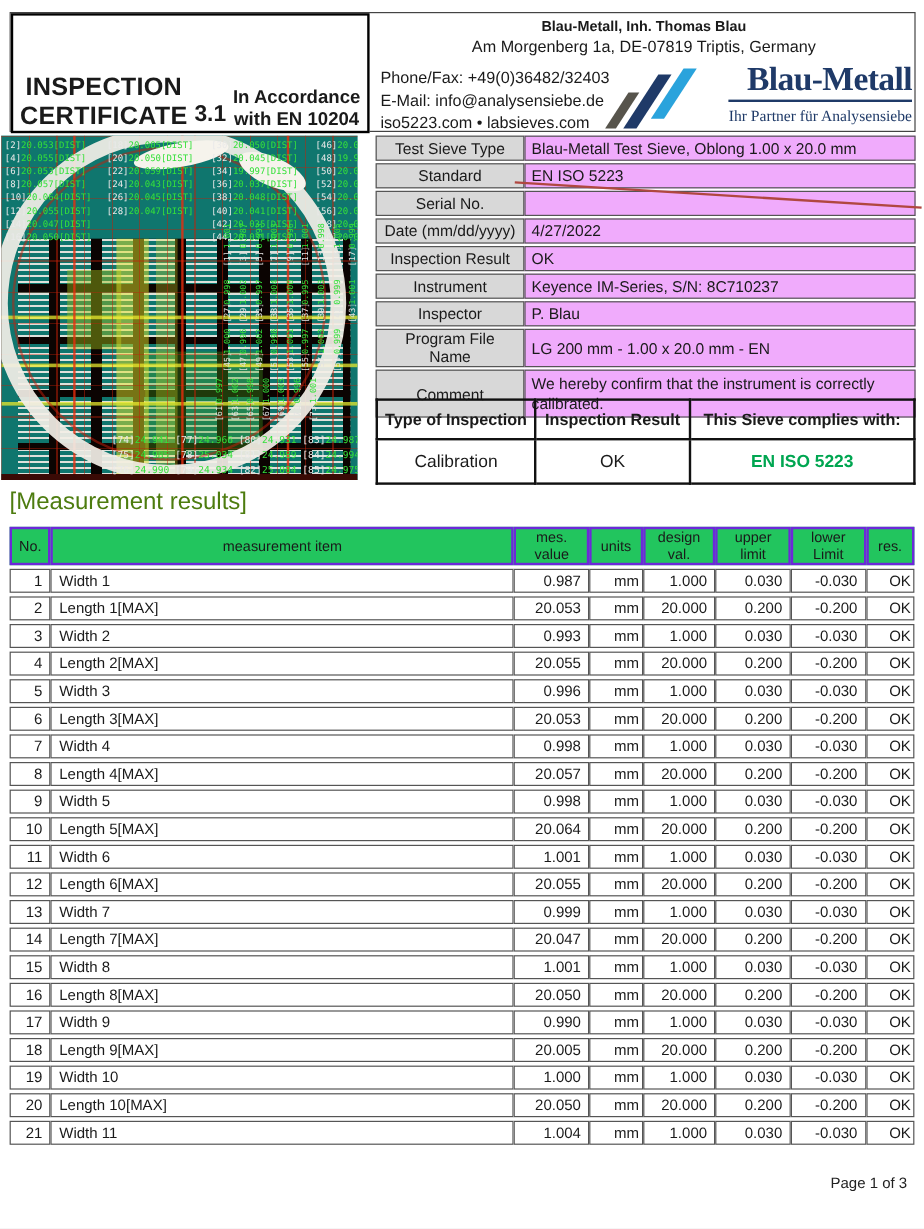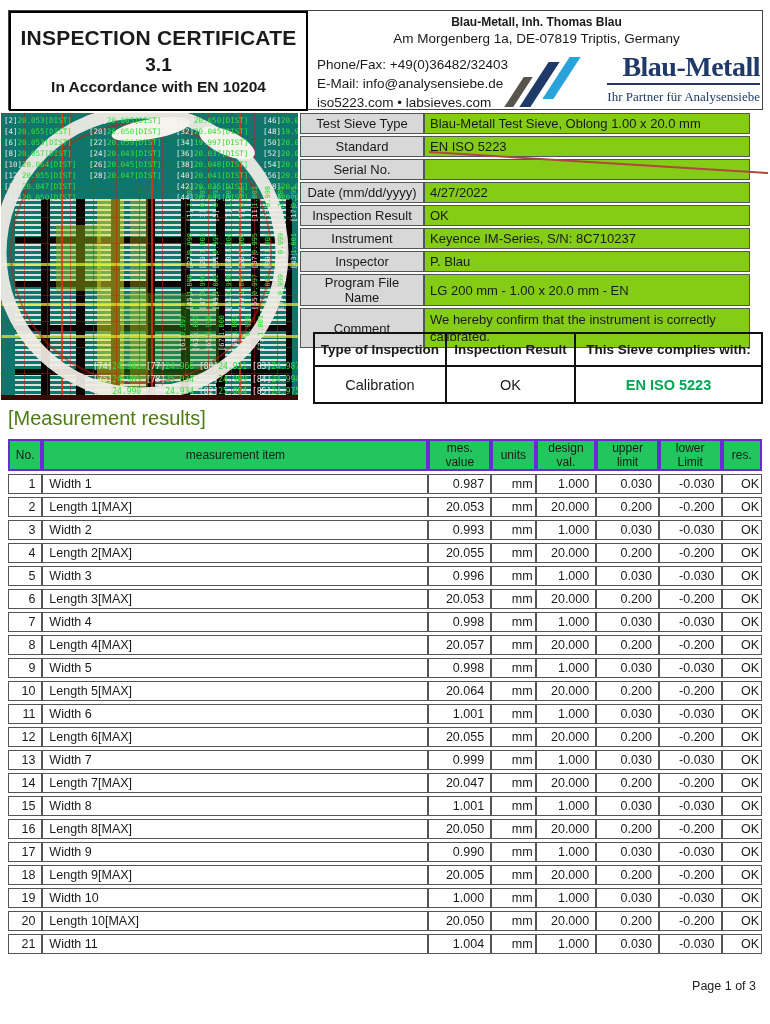--- a/index.html
+++ b/index.html
@@ -1,21 +1,21 @@
 <!DOCTYPE html>
 <html><head>
 <meta charset="utf-8">
 <style>
   html,body{margin:0;padding:0;background:#fff;}
   .page{position:relative;width:770px;height:1024px;background:#fff;overflow:hidden;
         font-family:"Liberation Sans",sans-serif;color:#1a1a1a;outline:1px solid #c2c2c2;}
   
   .hdr{position:absolute;left:8px;top:10px;width:755px;height:100px;border:1px solid #444;box-sizing:border-box;}
   .title-box{position:absolute;left:0;top:0;width:299px;height:100px;border:2px solid #000;box-sizing:border-box;
-             display:flex;flex-direction:column;justify-content:center;align-items:center;text-align:center;background:#fff;}
+             display:flex;flex-direction:row;justify-content:center;align-items:flex-end;text-align:center;background:#fff;}
   .t1{font-size:21px;font-weight:bold;letter-spacing:.2px;}
   .t2{font-size:19px;font-weight:bold;margin:4px 0 2px;}
   .t3{font-size:15.5px;font-weight:bold;}
   .company{position:absolute;left:300px;top:0;width:455px;height:100px;}
   .c-name{font-size:12px;font-weight:bold;text-align:center;margin-top:4px;}
   .c-addr{font-size:13.5px;text-align:center;margin-top:2px;}
   .c-contact{position:absolute;left:8px;top:44px;font-size:13.5px;line-height:19px;}
   
   .logo{position:absolute;right:4px;top:46px;width:256px;height:52px;}
   .stripe{position:absolute;transform:skewX(-33deg);}
@@ -49,24 +49,24 @@
   .tline{font:7.5px "DejaVu Sans Mono",monospace;line-height:11px;color:#35e03a;}
   .widx{color:#e9e9e9;}
   .strip{position:absolute;left:183px;display:flex;gap:1px;}
   .s0{top:70px}.s1{top:117px}.s2{top:158px}.s3{top:199px;left:176px}
   .sitem{display:flex;flex-direction:column;align-items:center;width:12px;}
   .vval{writing-mode:vertical-rl;transform:rotate(180deg);font:7px "DejaVu Sans Mono",monospace;color:#35e03a;height:24px;overflow:hidden;}
   .vidx{writing-mode:vertical-rl;transform:rotate(180deg);font:7px "DejaVu Sans Mono",monospace;color:#e2e2e2;height:15px;overflow:hidden;}
   .blines{position:absolute;left:92px;top:248px;}
   .bline{font:8px "DejaVu Sans Mono",monospace;line-height:12.5px;color:#35e03a;white-space:nowrap;}
   
-  .info{position:absolute;left:300px;top:111px;width:450px;border-collapse:separate;border-spacing:0 2px;}
+  .info{position:absolute;left:313px;top:111px;width:450px;border-collapse:separate;border-spacing:0 2px;}
   .info td{border:1px solid #555;font-size:13px;height:19px;padding:0 5px;}
   td.il{background:#d8d8d8;text-align:center;width:112px;}
-  td.iv{background:#84cc16;text-align:left;}
+  td.iv{background:#f0abfc;text-align:left;}
   td.tall{height:38px;line-height:17px;}
   
   .summary{position:absolute;left:313px;top:332px;width:450px;border-collapse:collapse;}
   .summary th,.summary td{border:2px solid #111;text-align:center;}
   .summary th{font-size:13.5px;font-weight:bold;height:29px;}
   .summary td{font-size:14.5px;height:33px;}
   .complies{font-weight:bold;}
   
   .mr-head{position:absolute;left:8px;top:407px;font-size:20px;font-weight:400;color:#4d7c0f;}
   .mtable{position:absolute;left:8px;top:436px;width:754px;border-collapse:separate;border-spacing:0 3px;table-layout:fixed;}

